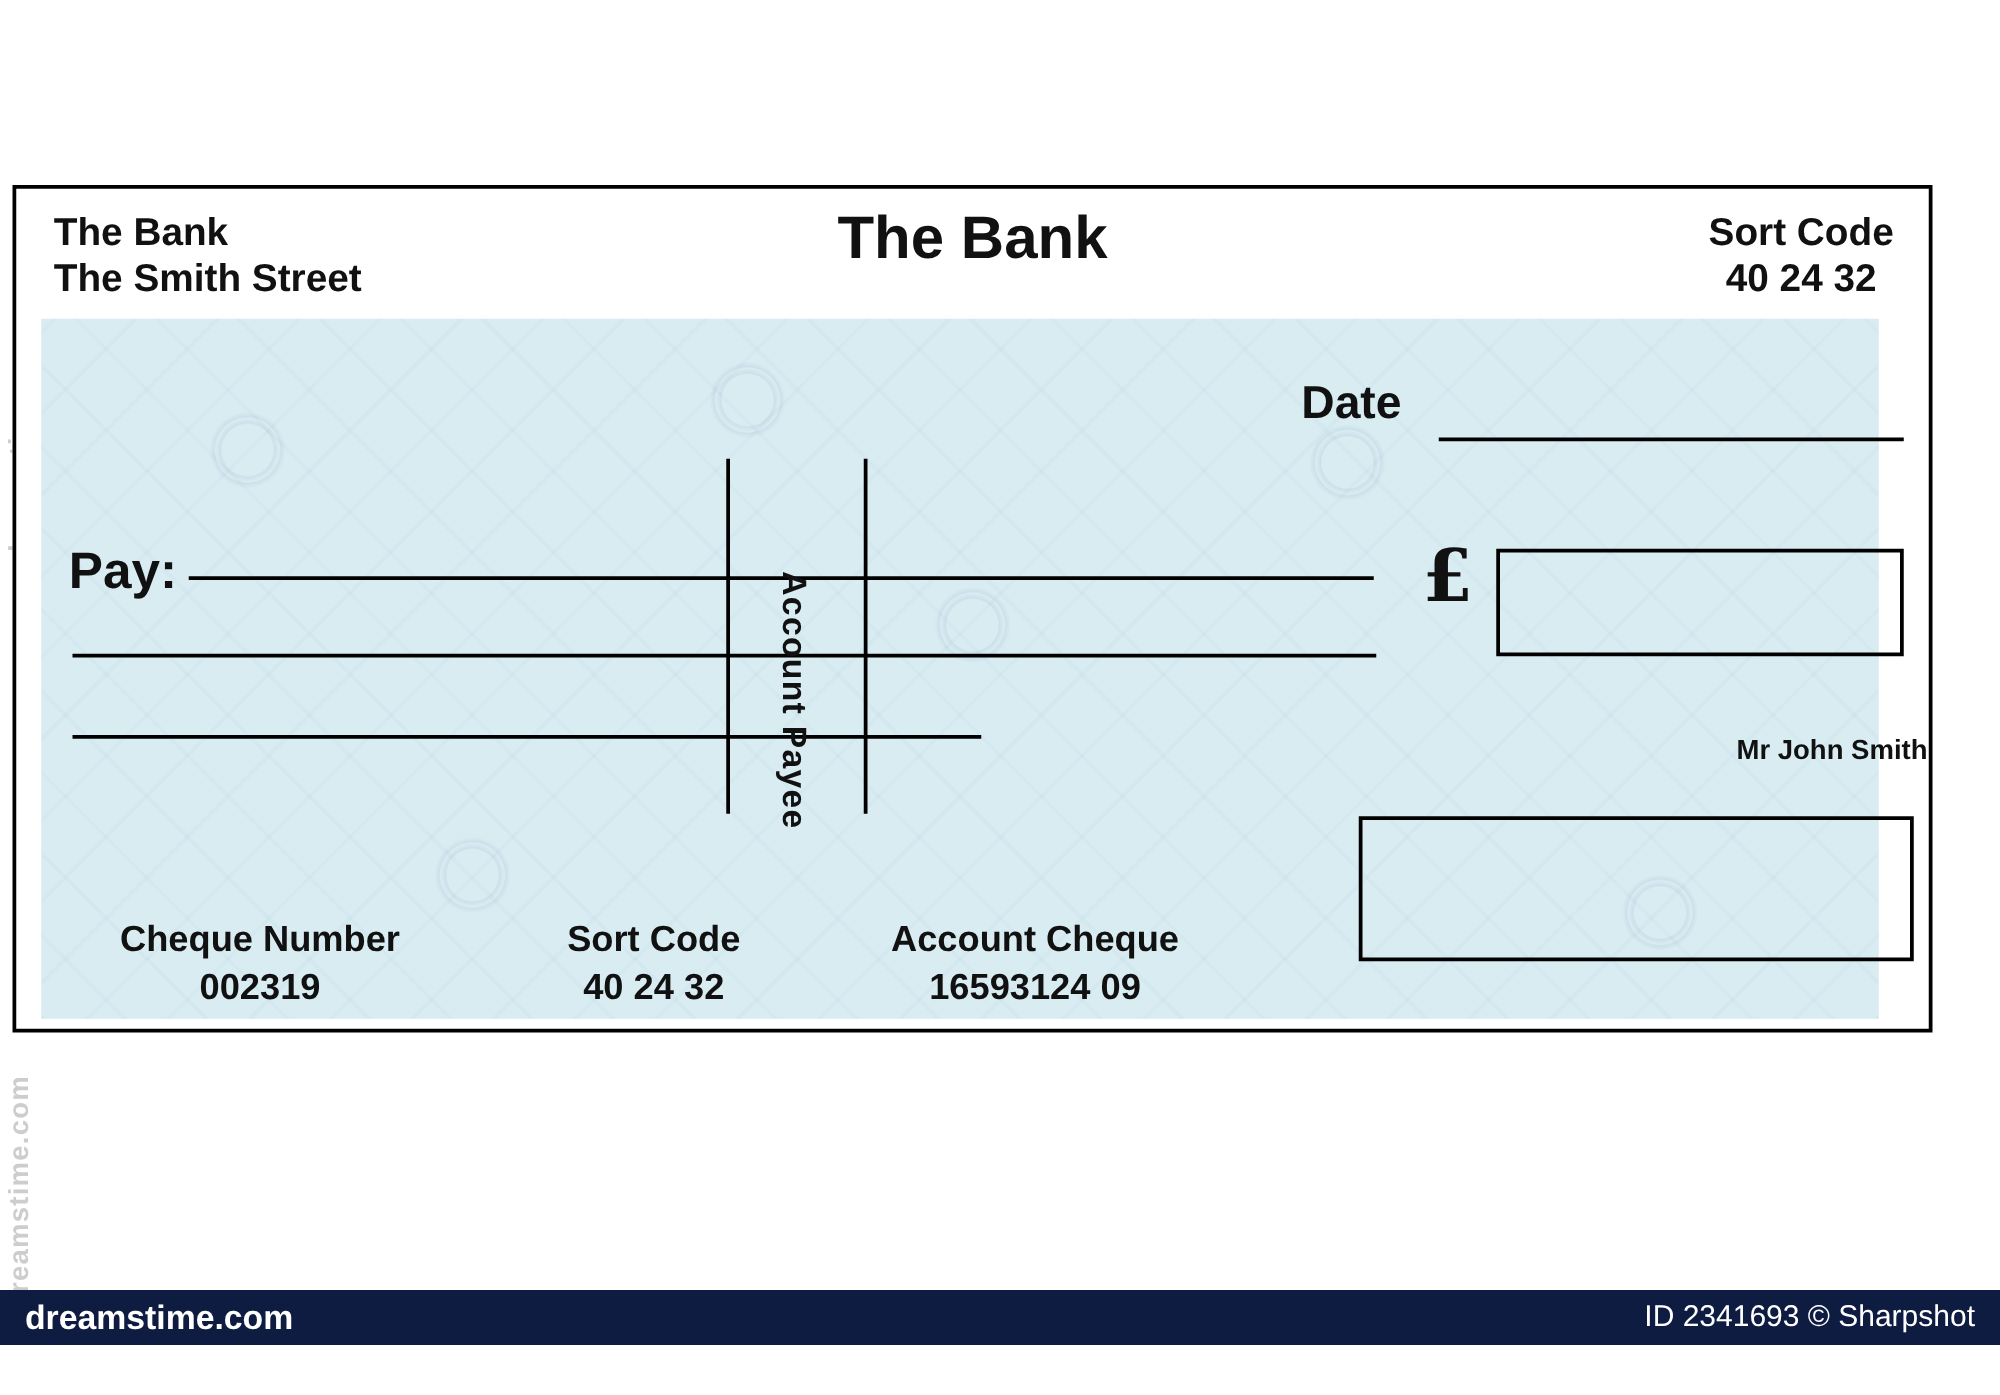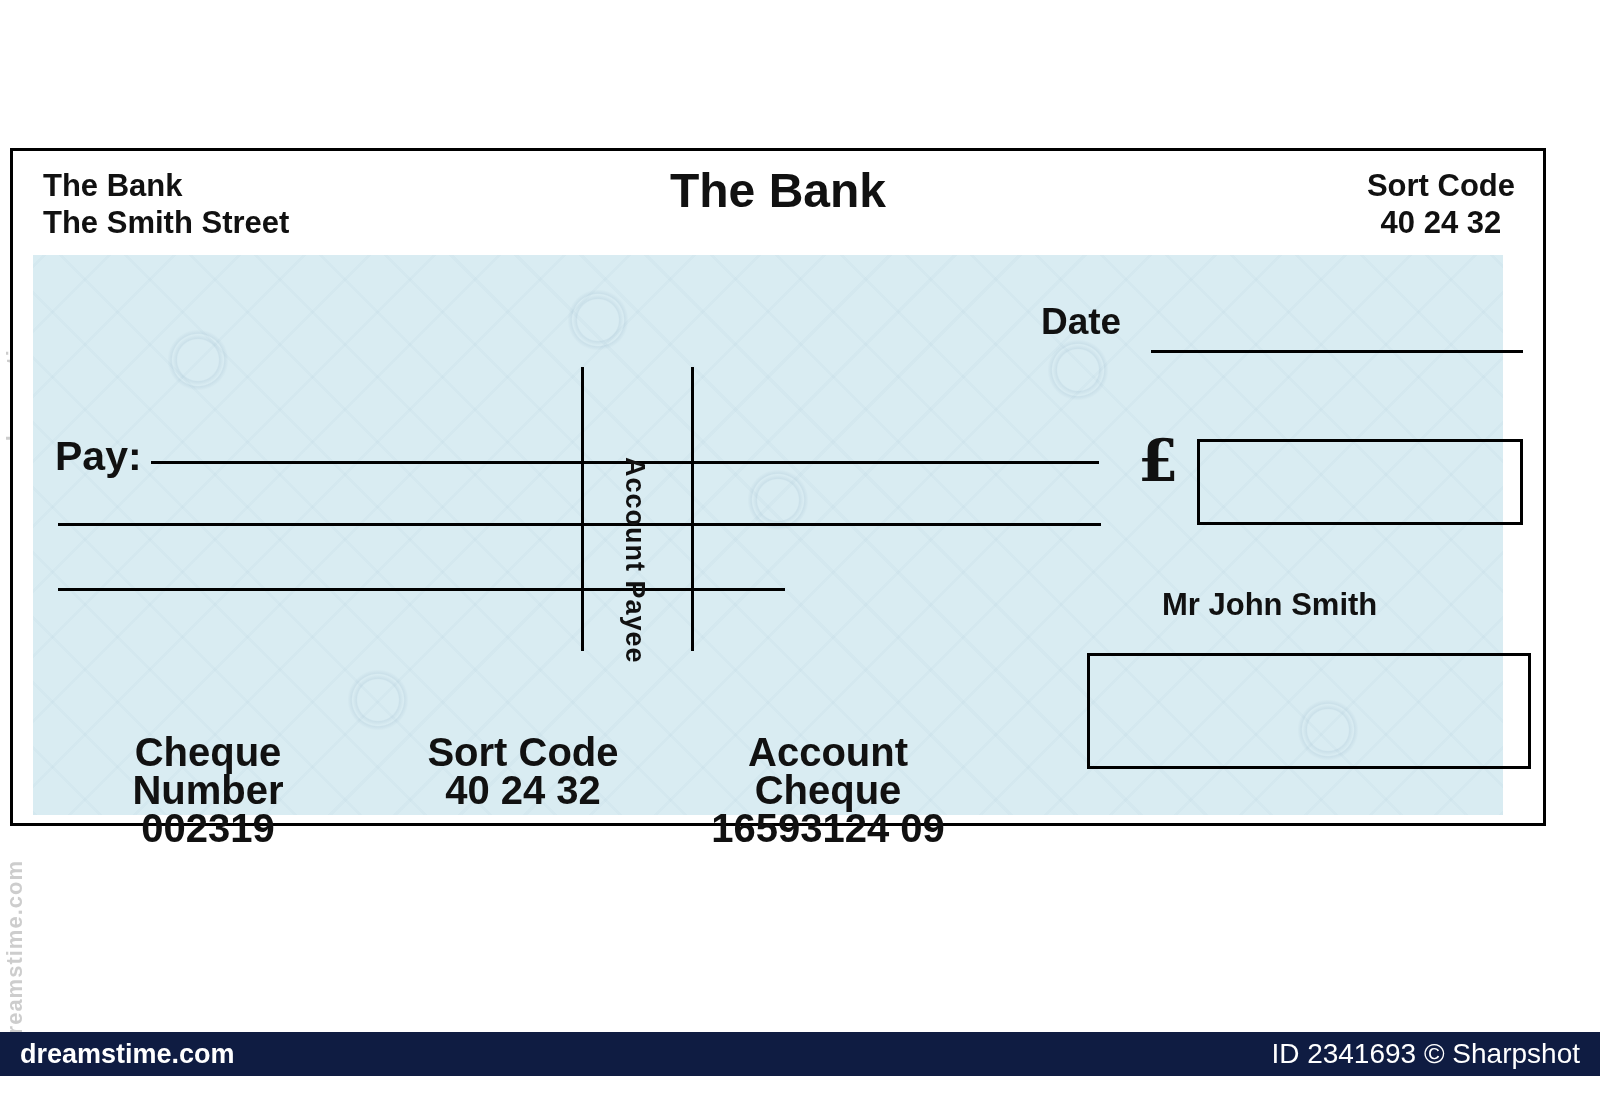--- a/index.html
+++ b/index.html
@@ -155,40 +155,40 @@
     position: absolute;
     left: 1164px;
     top: 184px;
     width: 326px;
     height: 86px;
     border: 3px solid #000;
   }
 
   .account-holder {
     position: absolute;
-    left: 1129px;
+    left: 1179px;
     top: 332px;
     width: 330px;
-    text-align: left;
-    font-size: 31px;
+    text-align: right;
+    font-size: 22px;
   }
   .sig-box {
     position: absolute;
     left: 1054px;
     top: 398px;
     width: 444px;
     height: 116px;
     border: 3px solid #000;
   }
 
   .f-col {
     position: absolute;
     top: 478px;
     text-align: center;
-    font-size: 40px;
+    font-size: 29px;
     line-height: 38px;
   }
   .f-col1 { left: 35px;  width: 280px; }
   .f-col2 { left: 380px; width: 220px; }
   .f-col3 { left: 650px; width: 290px; }
 
   
   .bottom-bar {
     position: absolute;
     left: 0;
@@ -196,21 +196,21 @@
     width: 1600px;
     height: 44px;
     background: #0f1c42;
     color: #ffffff;
     display: flex;
     align-items: center;
     justify-content: space-between;
     padding: 0 20px;
   }
   .bar-left  { font-size: 27px; font-weight: bold; }
-  .bar-right { font-size: 28px; }
+  .bar-right { font-size: 24px; }
 </style>
 </head>
 <body>
 
 <div class="page">
 
   <div class="side-watermark wm1">dreamstime.com</div>
   <div class="side-watermark wm2">dreamstime.com</div>
 
   <div class="cheque">

